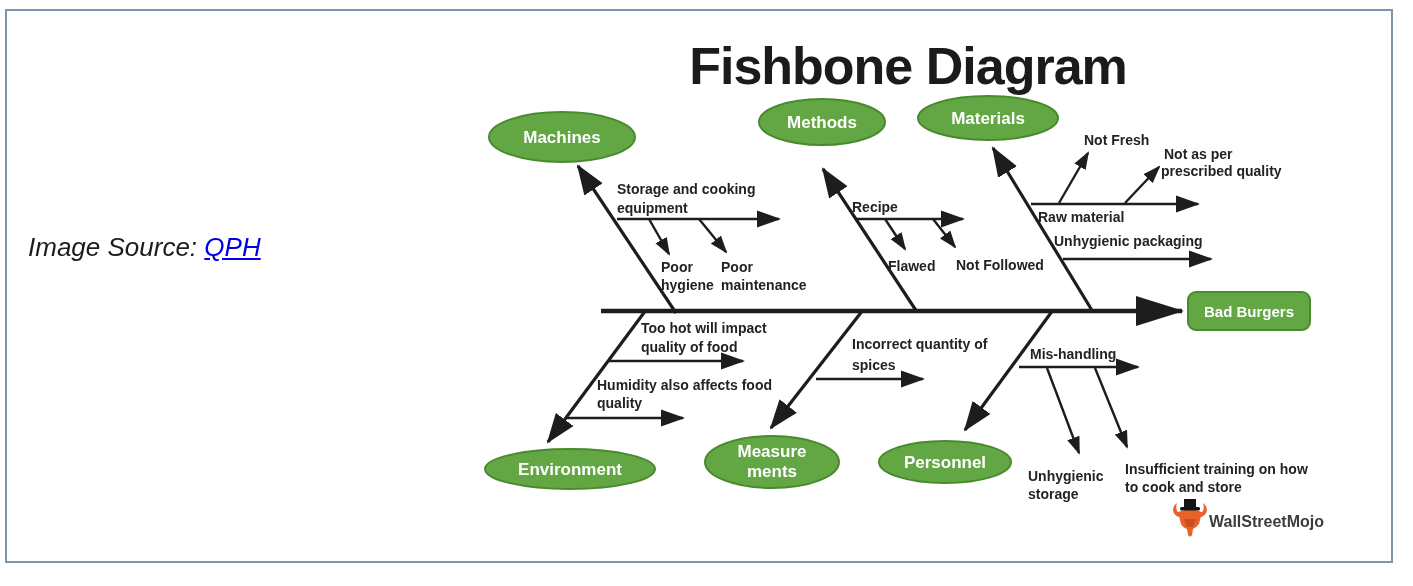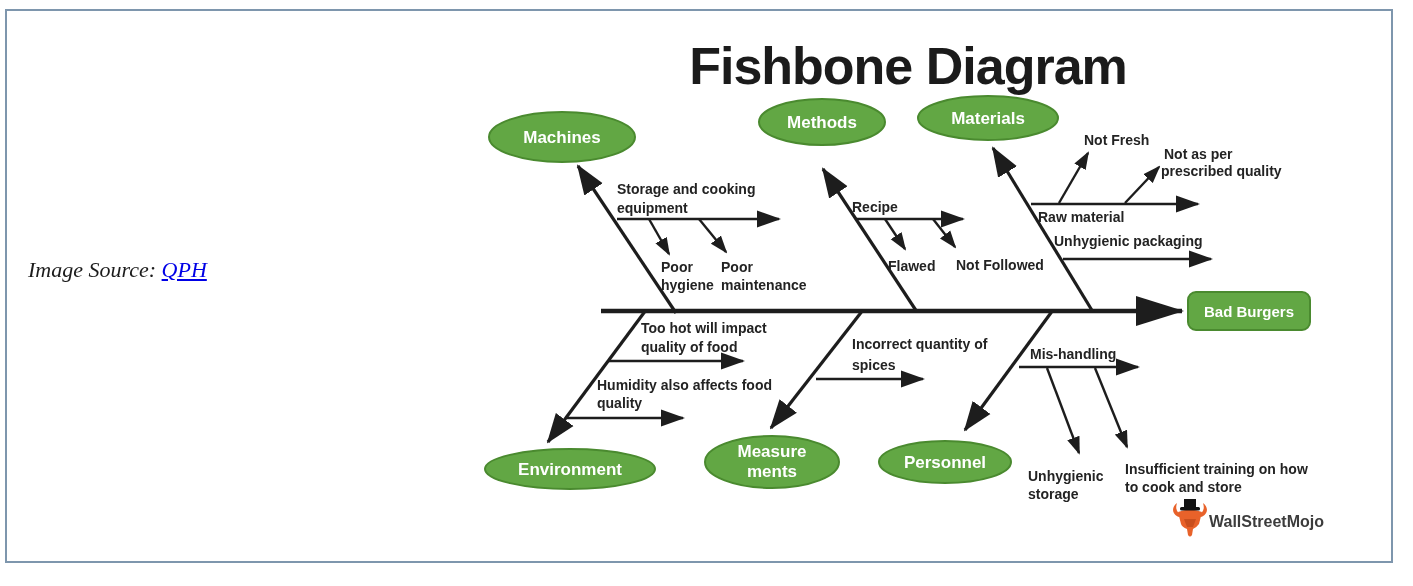--- a/index.html
+++ b/index.html
@@ -1,22 +1,22 @@
 <!DOCTYPE html>
 <html><head>
 <meta charset="utf-8">
 <style>
   html,body{margin:0;padding:0;background:#ffffff;}
   body{width:1413px;height:586px;position:relative;overflow:hidden;
        font-family:"Liberation Sans",sans-serif;}
   .frame{position:absolute;left:5px;top:9px;width:1384px;height:550px;
          border:2px solid #7e96ad;background:#ffffff;}
-  .source-line{position:absolute;left:28px;top:257px;
+  .source-line{position:absolute;left:28px;top:232px;
 php               font-family:"Liberation Serif",serif;font-style:italic;
-               font-size:22px;color:#1c1c1c;white-space:nowrap;font-family:Liberation Serif, serif;}
+               font-size:26px;color:#1c1c1c;white-space:nowrap;}
   .source-line a{color:#0000e6;text-decoration:underline;cursor:pointer;}
   svg{position:absolute;left:0;top:0;}
   svg text{font-family:"Liberation Sans",sans-serif;fill:#232323;}
   .title-text{font-size:52px;font-weight:bold;fill:#1b1b1b;letter-spacing:-1px;}
   .lbl{font-size:14px;font-weight:bold;}
   .node{fill:#62a744;stroke:#4a8a2f;stroke-width:2;}
   .node-lbl{font-size:17px;font-weight:bold;fill:#ffffff;text-anchor:middle;}
   .effect-lbl{font-size:15px;font-weight:bold;fill:#ffffff;text-anchor:middle;}
   .bone{stroke:#1d1d1d;stroke-width:3.2;fill:none;}
   .spine{stroke:#1d1d1d;stroke-width:4.5;fill:none;}

